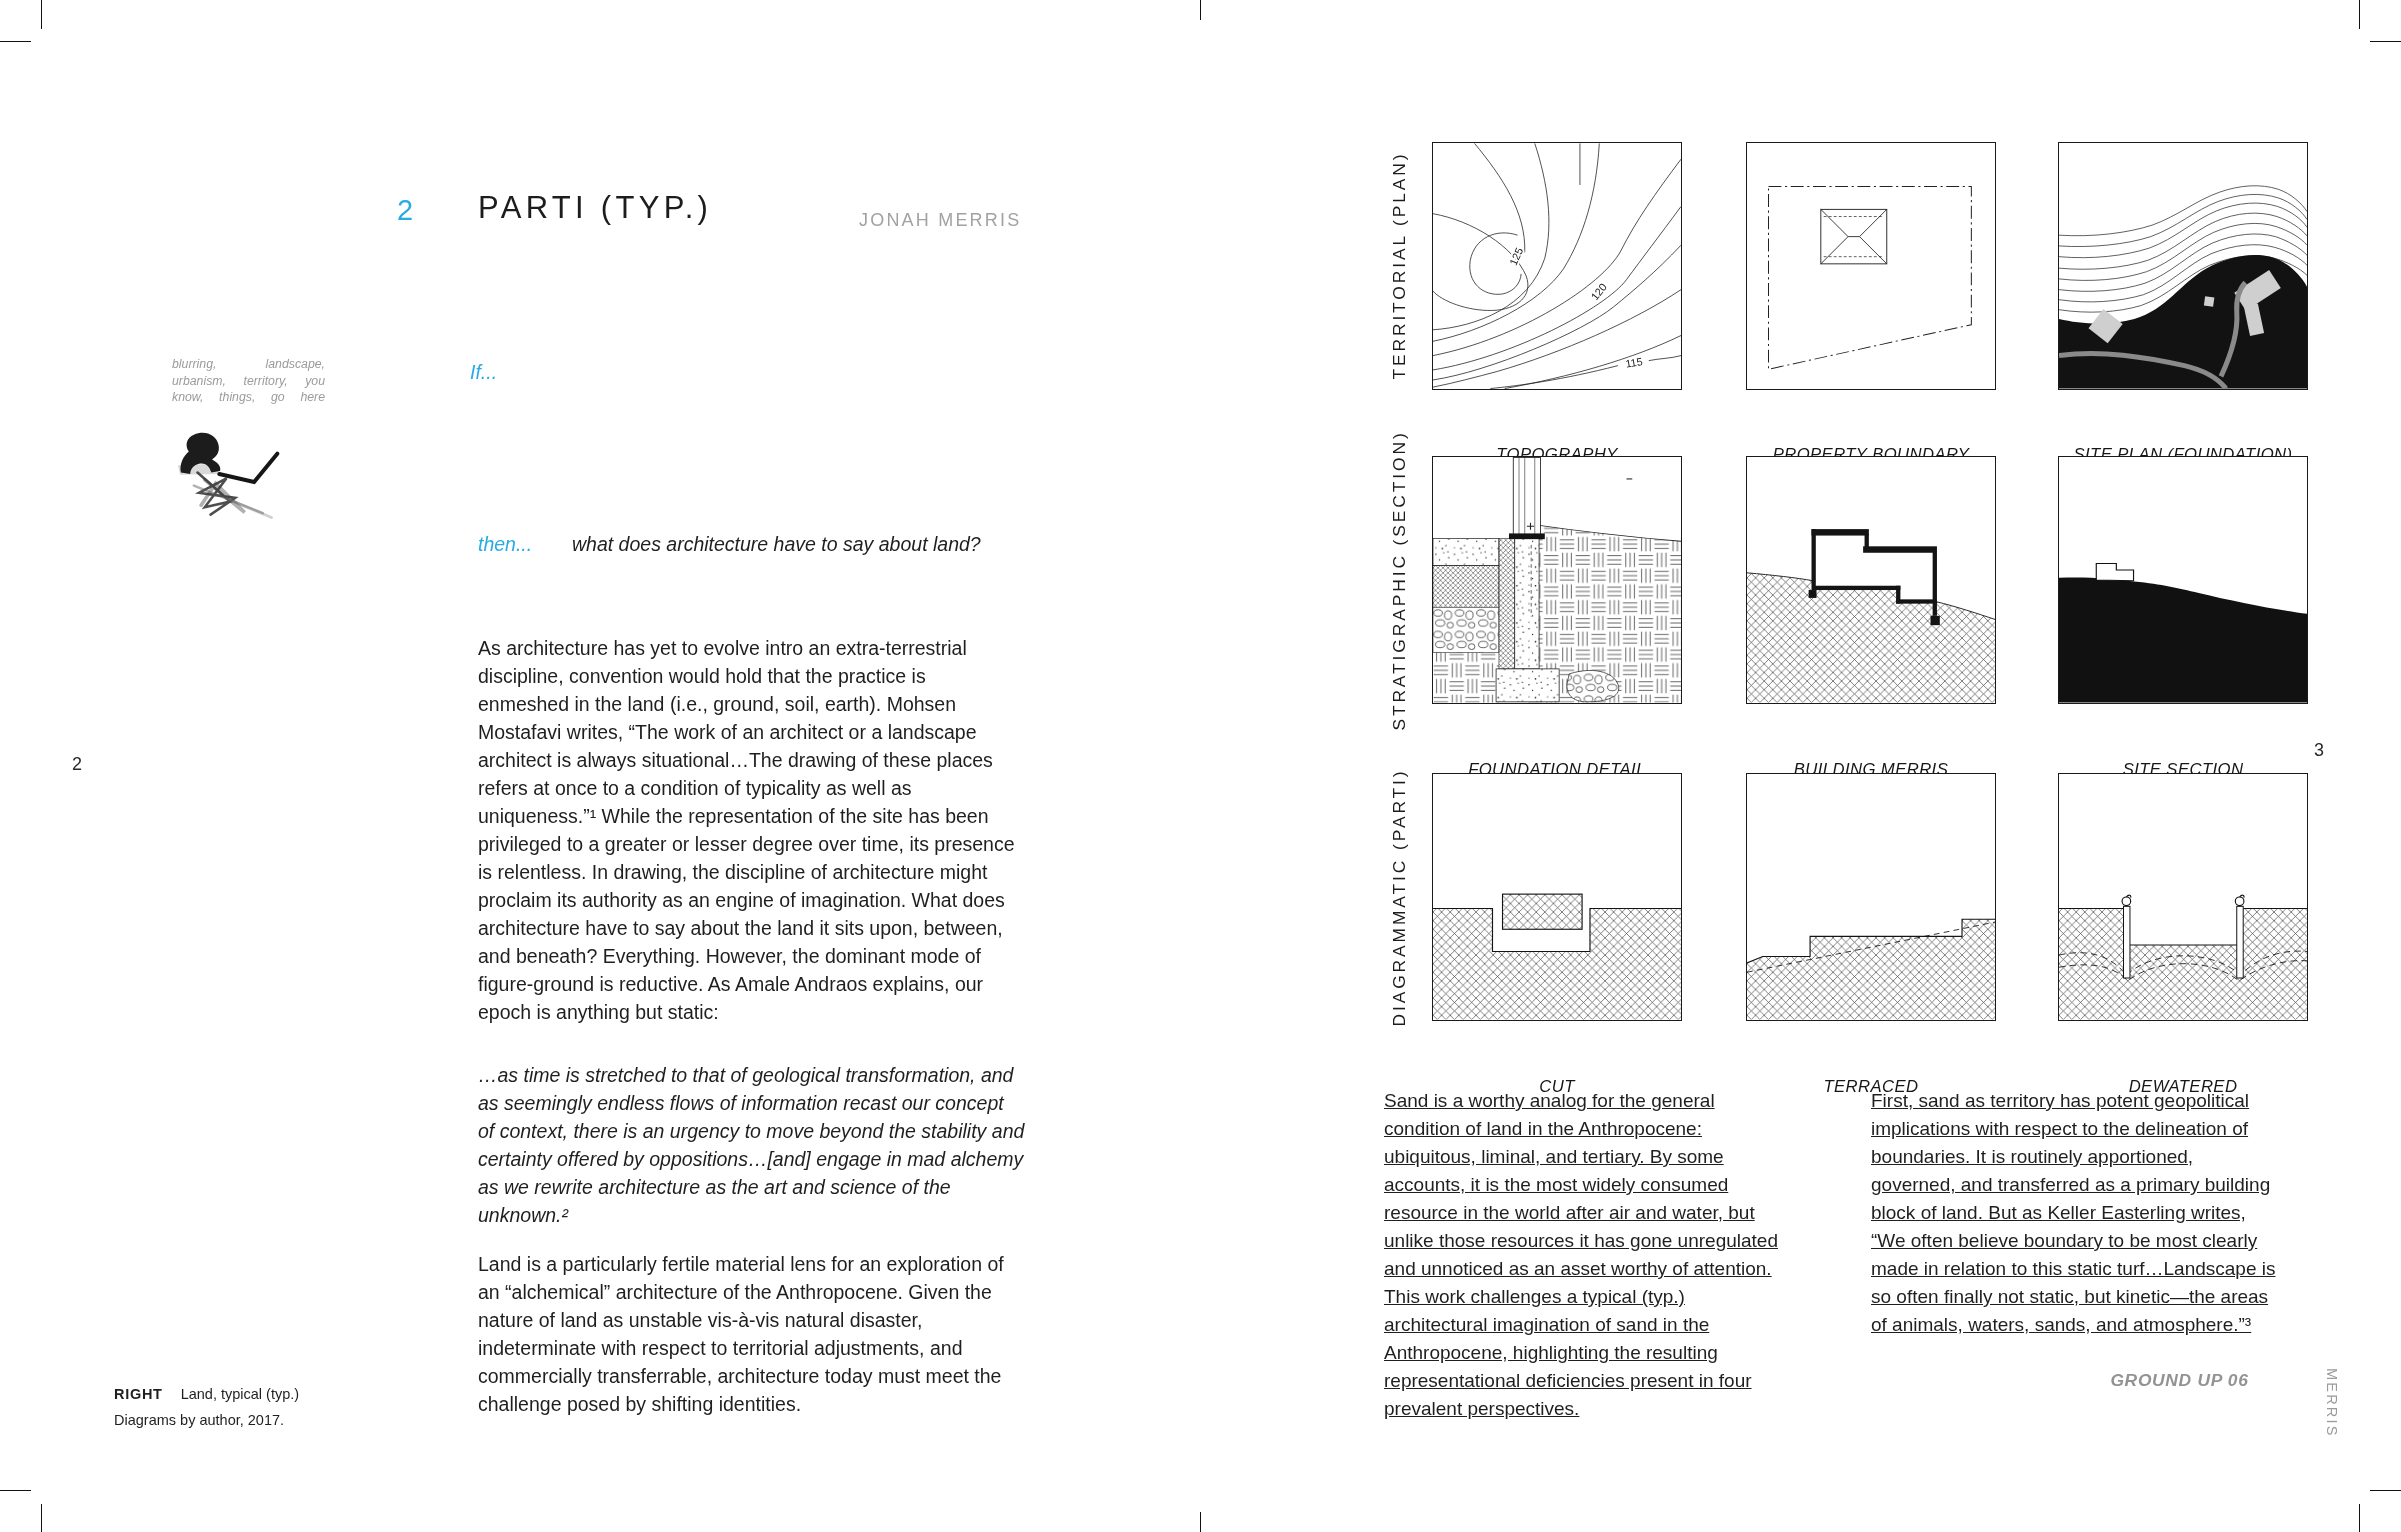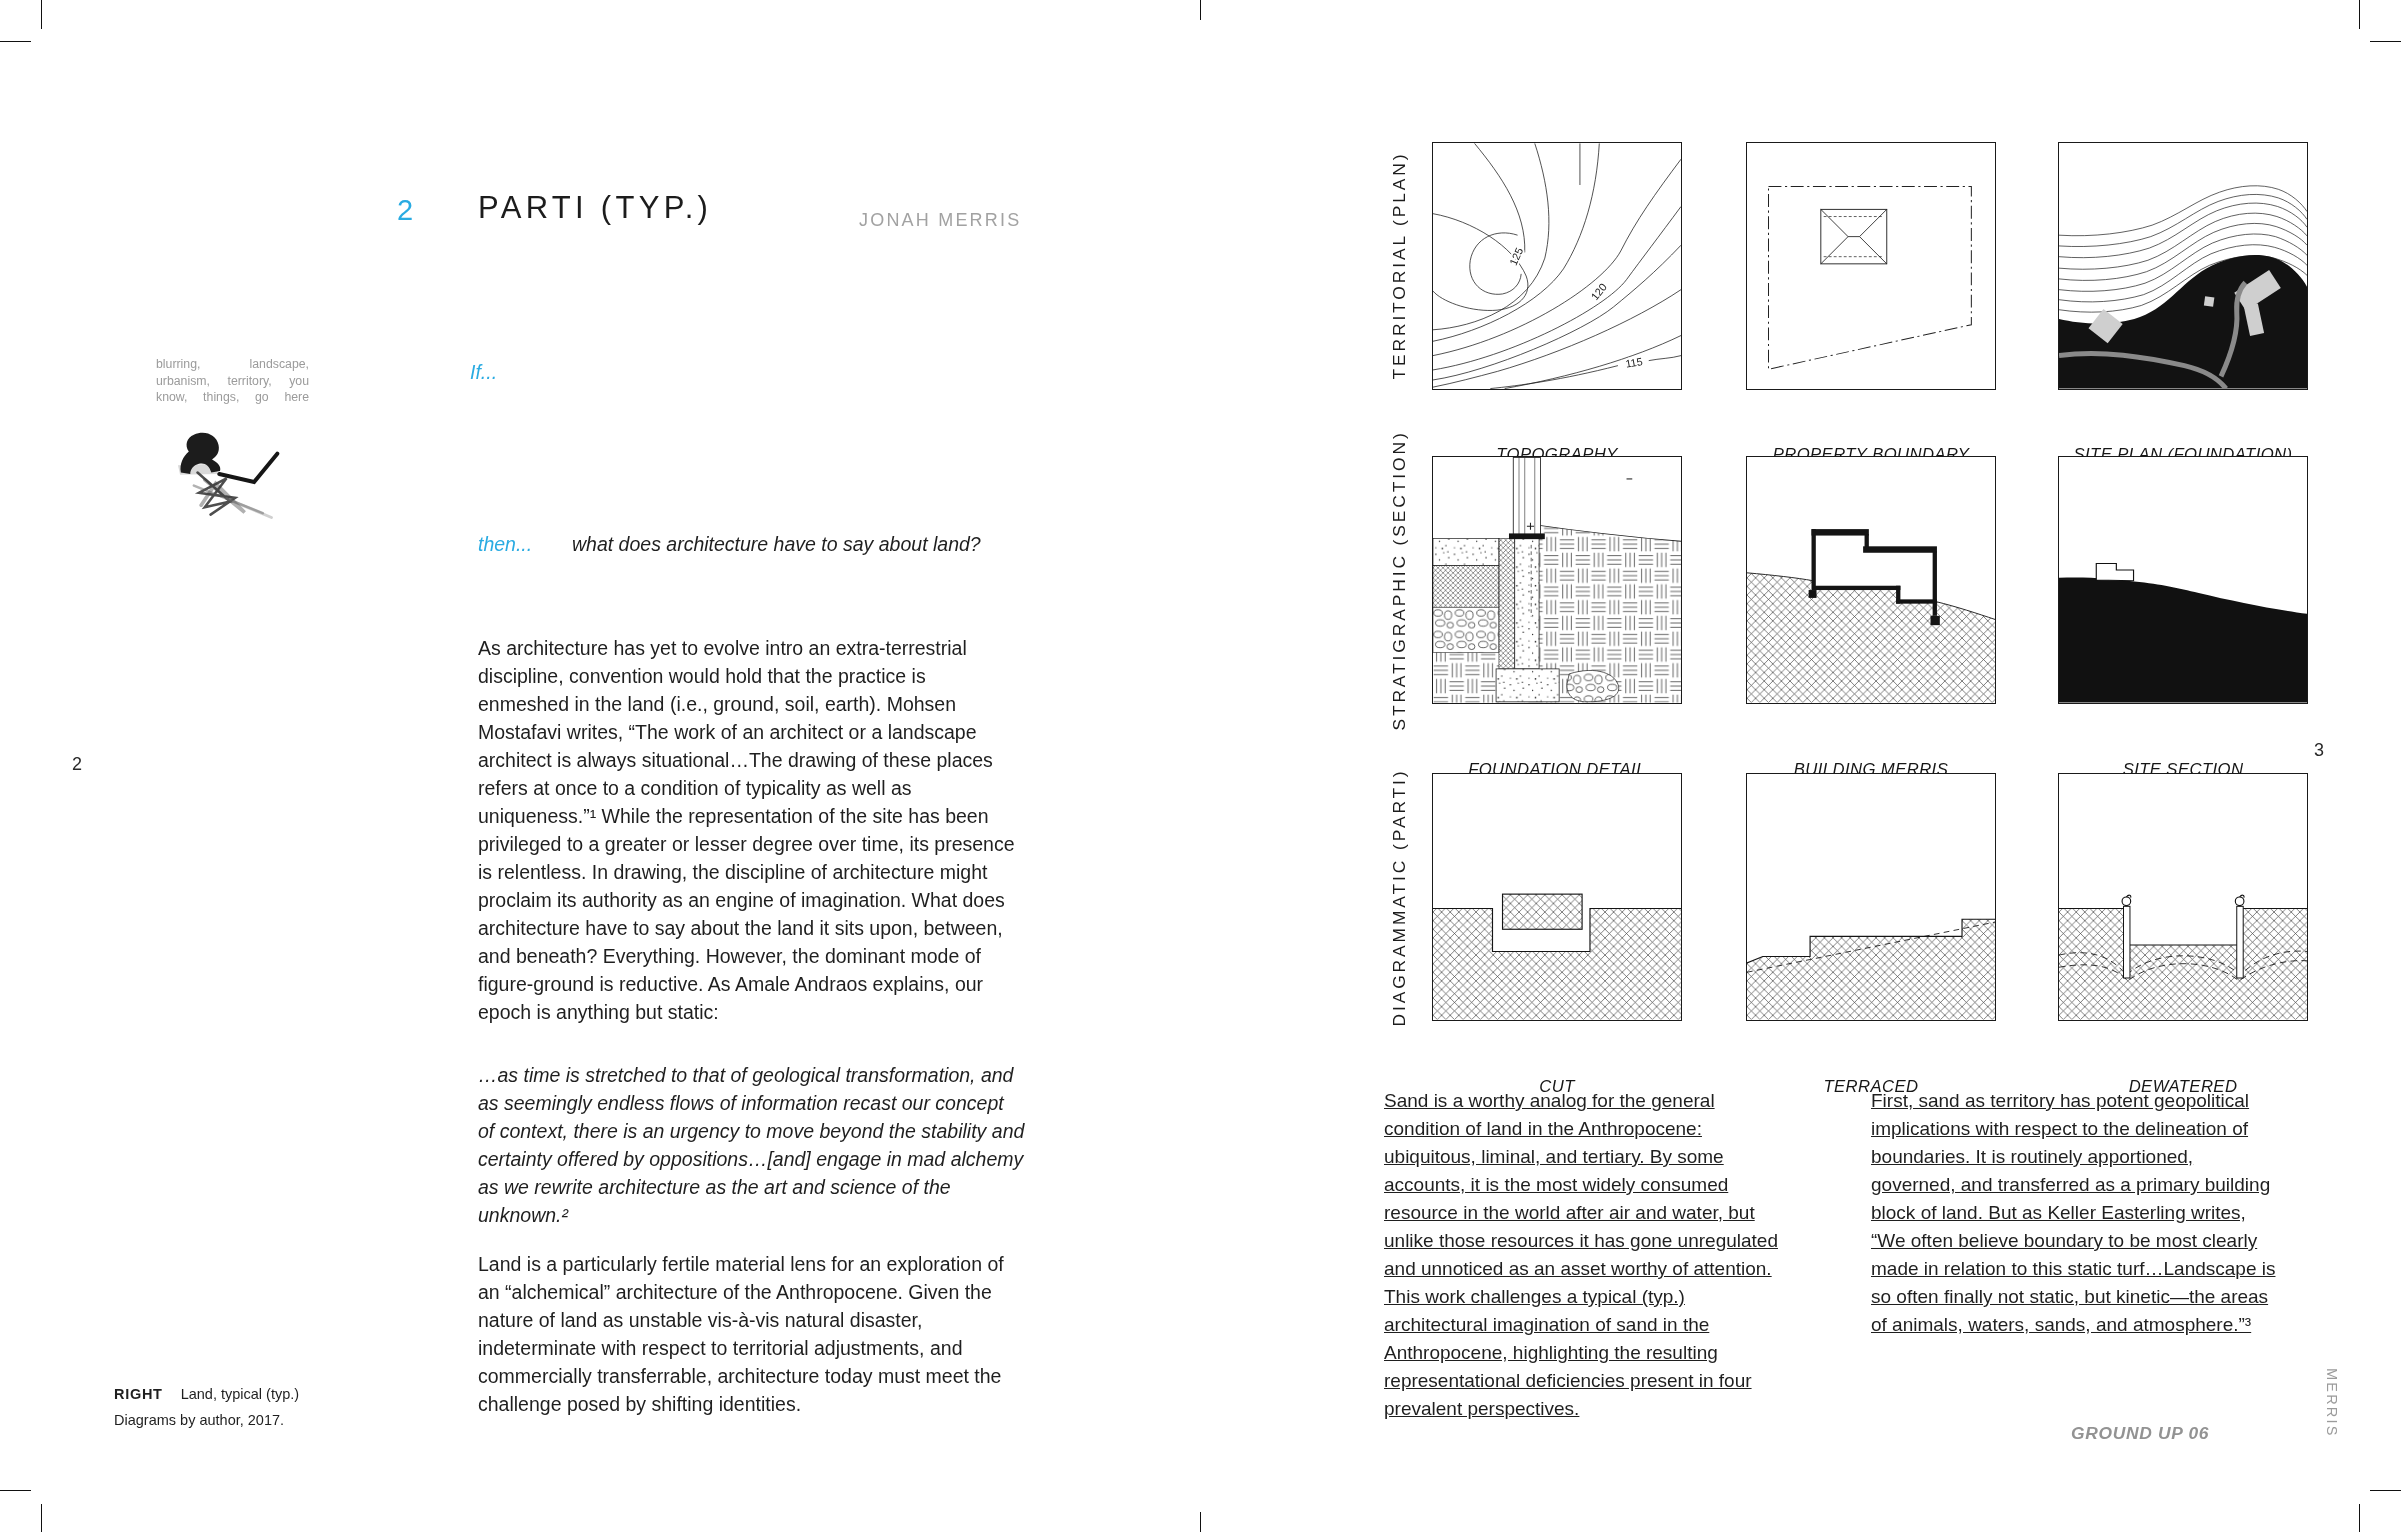--- a/index.html
+++ b/index.html
@@ -6,22 +6,22 @@
   .sheet{position:relative;width:2401px;height:1533px;background:#ffffff;overflow:hidden;
          font-family:"Liberation Sans", sans-serif;color:#1f1f1f;}
   .abs{position:absolute;}
   .crop{position:absolute;background:#111;}
   .crop.v{width:1.4px;}
   .crop.h{height:1.4px;}
   
   .chapter-num{font-size:29px;color:#29abe2;}
   .doc-title{font-size:31px;letter-spacing:4.3px;color:#1c1c1c;}
   .author{font-size:18px;letter-spacing:2.2px;color:#a2a2a2;}
-  .margin-note{width:153px;font-size:12.3px;line-height:16.7px;color:#9b9b9b;
-               text-align:justify;text-align-last:justify;}
+  .margin-note{width:153px;font-size:12.3px;line-height:16.7px;font-style:italic;color:#9b9b9b;
+               text-align:justify;text-align-last:justify;margin-left:16px;}
   .cond-label{font-size:19.5px;font-style:italic;color:#29abe2;}
   .cond-text{font-size:19.5px;line-height:27.5px;font-style:italic;color:#1f1f1f;}
   .bodytext{font-size:19.5px;line-height:28px;color:#1f1f1f;}
   .quote{font-style:italic;}
   .figcaption-left{font-size:14.5px;line-height:26px;color:#1f1f1f;}
   .figcaption-left b{letter-spacing:0.7px;}
   .pagenum{font-size:18px;color:#2a2a2a;}
   
   .fig{position:absolute;width:250px;height:248px;border:1.2px solid #1a1a1a;box-sizing:border-box;background:#fff;}
   .fig svg{display:block;width:100%;height:100%;}
@@ -284,17 +284,17 @@
     </svg>
   </div>
 
   <div class="figcap" style="left:1432px;top:1029px">CUT</div>
   <div class="figcap" style="left:1746px;top:1029px">TERRACED</div>
   <div class="figcap" style="left:2058px;top:1029px">DEWATERED</div>
 
   <div class="abs colbody" style="left:1384px;top:1087px;width:409px">Sand is a worthy analog for the general condition of land in the Anthropocene: ubiquitous, liminal, and tertiary. By some accounts, it is the most widely consumed resource in the world after air and water, but unlike those resources it has gone unregulated and unnoticed as an asset worthy of attention. This work challenges a typical (typ.) architectural imagination of sand in the Anthropocene, highlighting the resulting representational deficiencies present in four prevalent perspectives.</div>
   <div class="abs colbody" style="left:1871px;top:1087px;width:409px">First, sand as territory has potent geopolitical implications with respect to the delineation of boundaries. It is routinely apportioned, governed, and transferred as a primary building block of land. But as Keller Easterling writes, “We often believe boundary to be most clearly made in relation to this static turf…Landscape is so often finally not static, but kinetic—the areas of animals, waters, sands, and atmosphere.”³</div>
 
-  <div class="abs footer" style="left:2071px;top:1423px;width:217px;text-align:left">GROUND UP 06</div>
+  <div class="abs footer" style="left:2071px;top:1370px;width:217px;text-align:center">GROUND UP 06</div>
   <div class="spine" style="left:2340px;top:1368px">MERRIS</div>
 
 </div>
 
 
 </body></html>

